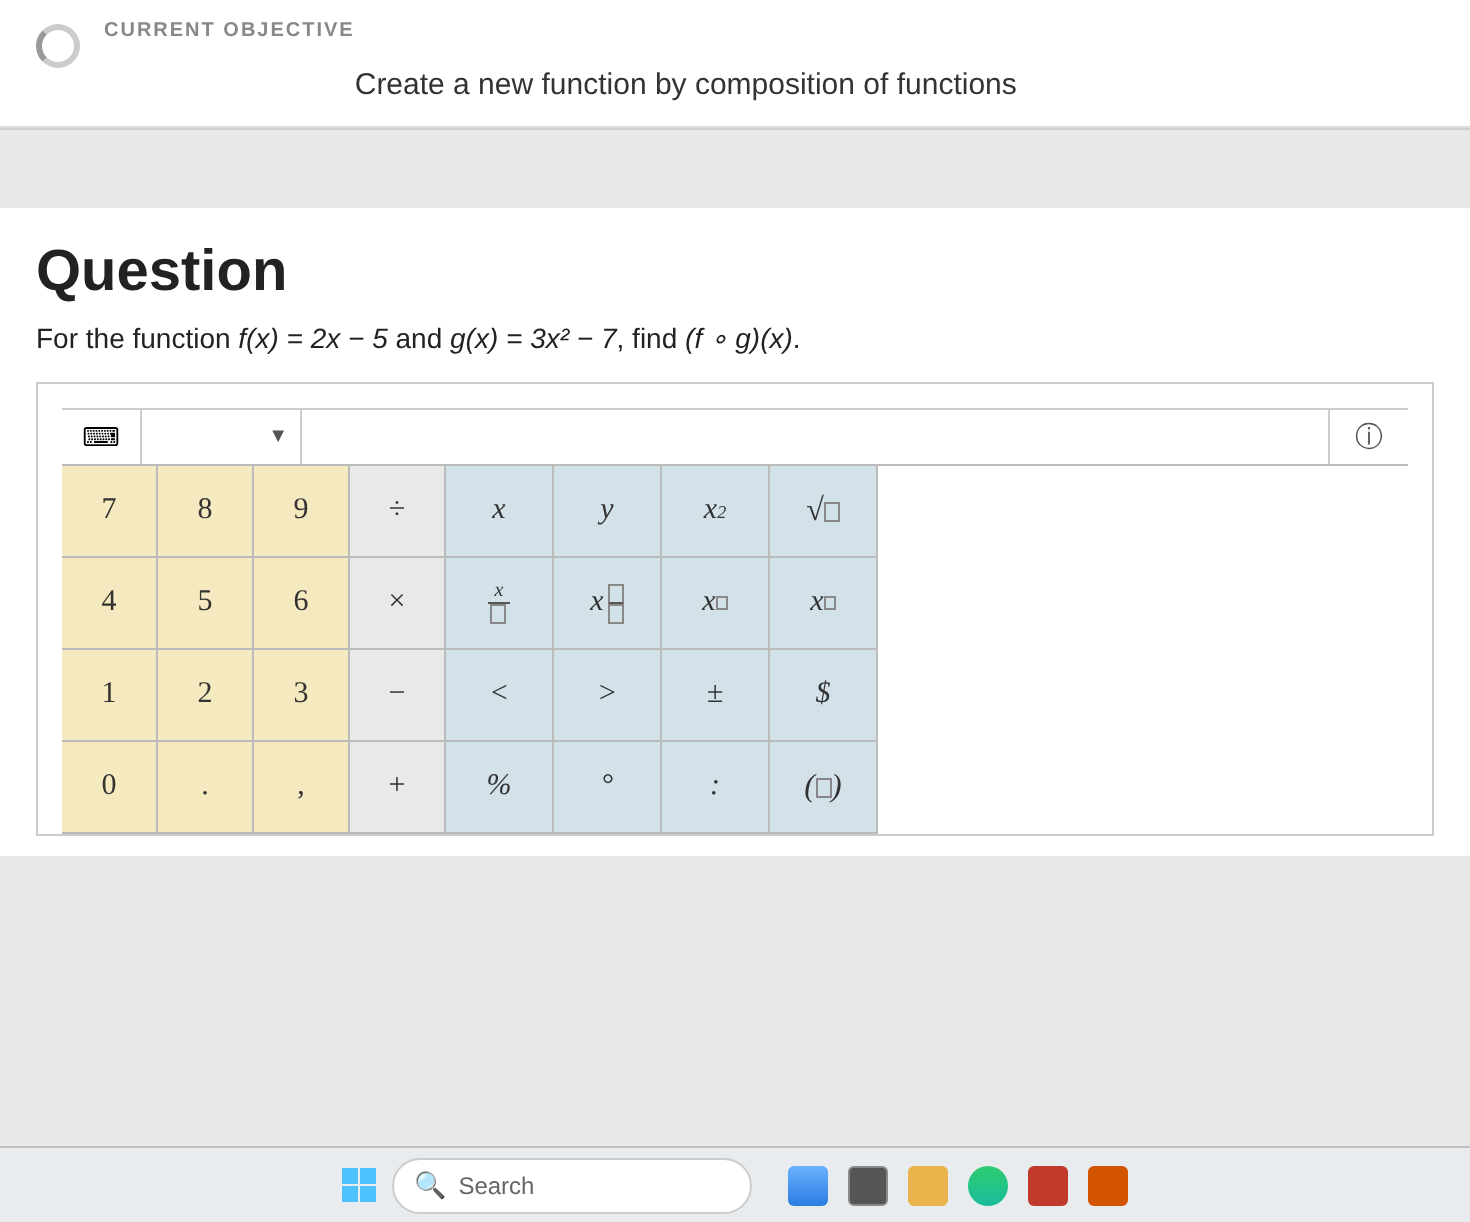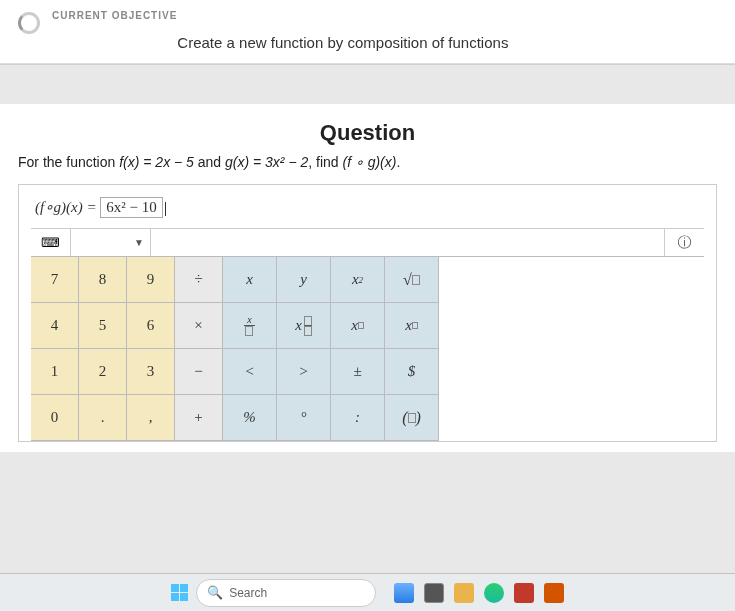--- a/index.html
+++ b/index.html
@@ -42,25 +42,24 @@
   .spacer {
     height: 40px;
     background: #e8e8e8;
     border-top: 1px solid #d0d0d0;
   }
   .content {
     background: #fff;
     padding: 16px 18px 10px 18px;
   }
   .question-heading {
-    font-size: 22px;
+    font-size: 29px;
     font-weight: 600;
     color: #222;
     margin-bottom: 8px;
-    text-align: center;
   }
   .question-text {
     font-size: 14px;
     color: #222;
     margin-bottom: 14px;
   }
   .error-banner {
     background: #b62626;
     color: #fff;
     font-size: 14px;
@@ -186,28 +185,25 @@
     <div class="objective-label">CURRENT OBJECTIVE</div>
     <div class="objective-title">Create a new function by composition of functions</div>
   </div>
 </div>
 
 <div class="spacer"></div>
 
 <div class="content">
   <div class="question-heading">Question</div>
   <div class="question-text">
-    <span>For the function </span><i>f(x) = 2x − 5</i><span> and </span><i>g(x) = 3x² − 2</i><span>, find </span><i>(f ∘ g)(x)</i><span>.</span>
+    <span>For the function </span><i>f(x) = 2x − 5</i><span> and </span><i>g(x) = 3x² − 7</i><span>, find </span><i>(f ∘ g)(x)</i><span>.</span>
   </div>
 
 
   <div class="answer-wrap">
-    <div class="answer-display">
-      <span>(f∘g)(x) = </span><span class="box"><span>6x² − 10</span></span><span class="cursor"></span>
-    </div>
 
     <div class="tool-row">
       <div class="hist">⌨</div>
       <div class="dd">▼</div>
       <div class="gap"></div>
       <div class="info">ⓘ</div>
     </div>
 
     <div class="keypad">
 

